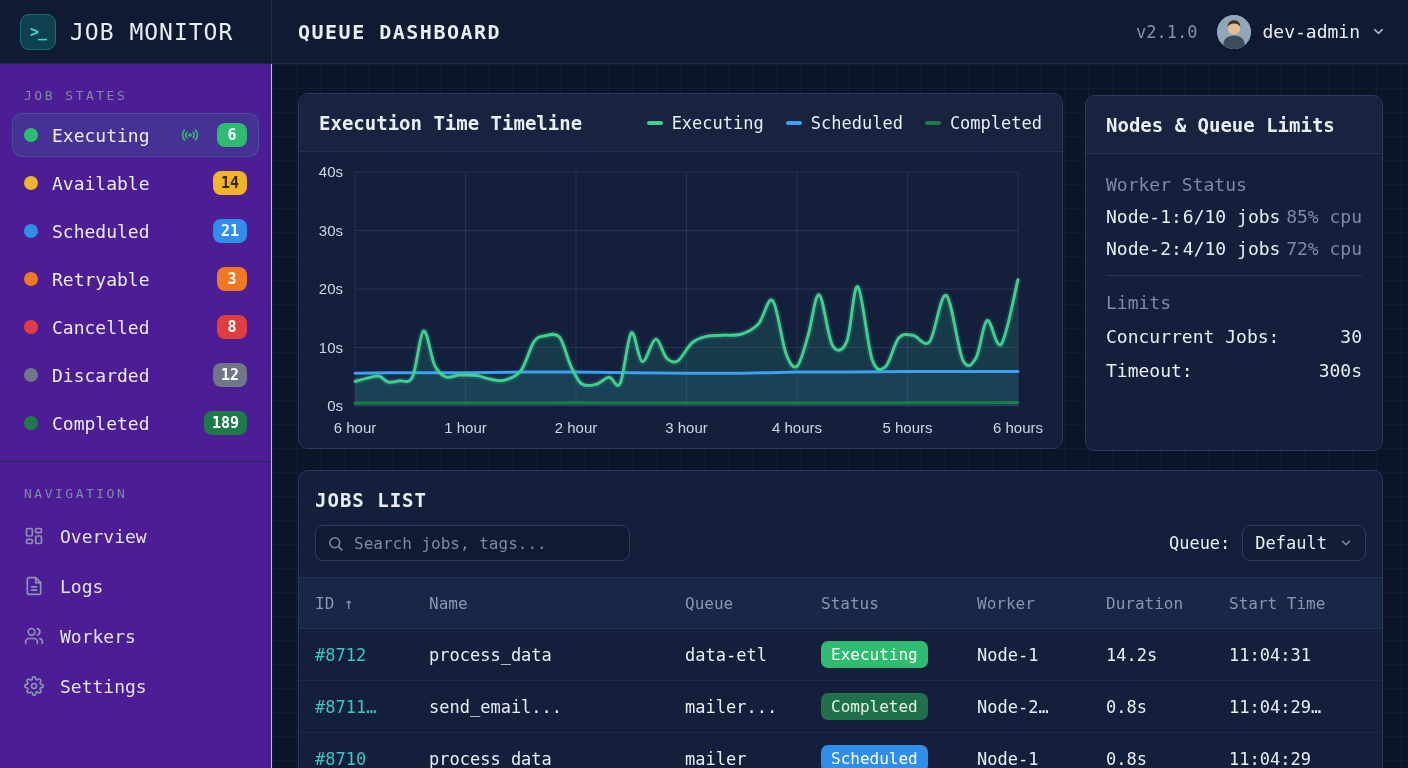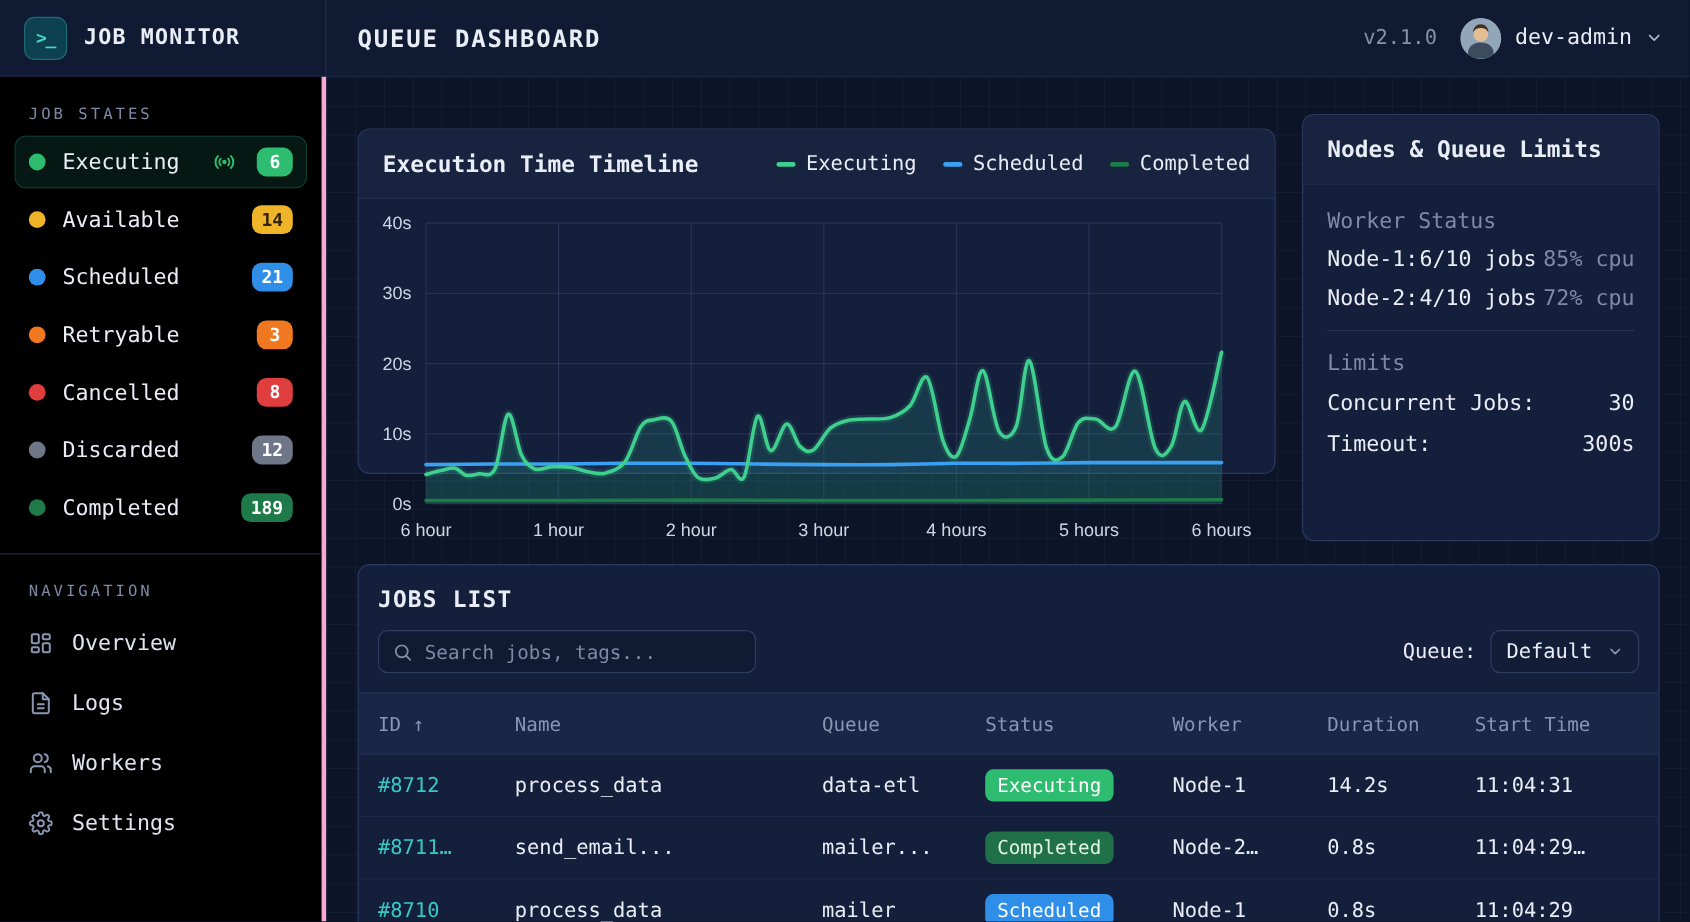--- a/index.html
+++ b/index.html
@@ -10,31 +10,31 @@
     color:#e9edf6;
     -webkit-font-smoothing:antialiased;
   }
   .screen { position:relative; width:1408px; height:768px; display:flex; flex-direction:column; }
 
   
   header { height:64px; display:flex; align-items:center; background:#101b33; border-bottom:1px solid #1f2b4c; flex:0 0 64px; }
   .logo-area { width:272px; height:100%; display:flex; align-items:center; gap:14px; padding-left:20px; border-right:1px solid #1f2b4c; }
   .term-icon { width:36px; height:36px; border-radius:9px; background:#0d4150; border:1px solid #1f6b74;
     display:flex; align-items:center; justify-content:center; color:#45d6c3; font-size:15px; font-weight:bold; letter-spacing:-1px; }
-  .app-title { font-size:18px; font-weight:bold; letter-spacing:1px; }
+  .app-title { font-size:23px; font-weight:normal; letter-spacing:1px; }
   .page-title { padding-left:26px; font-size:20px; font-weight:bold; letter-spacing:1.5px; }
   .header-right { margin-left:auto; display:flex; align-items:center; gap:12px; padding-right:22px; }
   .version { color:#8590ad; font-size:17px; margin-right:8px; }
   .user-menu { display:flex; align-items:center; gap:11px; cursor:pointer; }
   .avatar { width:34px; height:34px; border-radius:50%; overflow:hidden; background:#8fa3b8; flex:0 0 34px; }
   .user-name { font-size:18px; }
 
   
   .body-wrap { display:flex; flex:1; min-height:0; }
-  aside { width:272px; flex:0 0 272px; background:#000000; border-right:4px solid #f9a8d4; }
+  aside { width:272px; flex:0 0 272px; background:#4c1d95; border-right:1px solid #f9a8d4; }
   .side-label { margin:24px 24px 10px; font-size:13px; letter-spacing:2.5px; color:#7e89a6; }
   .state-item { height:44px; margin:4px 12px; border-radius:10px; display:flex; align-items:center; gap:14px; padding:0 12px; cursor:pointer; }
   .state-item.active { background:rgba(45,200,160,0.12); box-shadow:inset 0 0 0 1px rgba(45,200,160,0.22); }
   .dot { width:14px; height:14px; border-radius:50%; flex:0 0 14px; }
   .s-label { font-size:18px; flex:1; }
   .live-ic { display:flex; align-items:center; color:#2ebd70; margin-right:2px; }
   .badge { font-size:15px; font-weight:bold; padding:3px 8px; min-width:30px; text-align:center; border-radius:8px; color:#fff; }
   .side-divider { height:1px; background:#1e2a48; margin-top:16px; }
   .nav-item { height:50px; display:flex; align-items:center; gap:16px; padding:0 24px; font-size:18px; color:#dfe5f0; cursor:pointer; }
   .nav-item .nv-ic { display:flex; align-items:center; color:#8a95b2; }
@@ -42,21 +42,21 @@
   
   main { flex:1; position:relative; background:#0c1527;
     background-image:
       linear-gradient(rgba(95,125,195,0.07) 1px, transparent 1px),
       linear-gradient(90deg, rgba(95,125,195,0.07) 1px, transparent 1px);
     background-size:24px 24px; }
   .card { position:absolute; background:#141f3c; border:1px solid #2a3a62; border-radius:10px; }
   .card-head { height:58px; display:flex; align-items:center; padding:0 20px; background:#17233f; border-bottom:1px solid #243256; border-radius:10px 10px 0 0; }
   .card-title { font-size:19px; font-weight:bold; }
 
-  .chart-card { left:26px; top:43px; width:765px; height:288px; }
+  .chart-card { left:26px; top:29px; width:765px; height:356px; }
   .legend { margin-left:auto; display:flex; gap:22px; align-items:center; }
   .lg-item { display:flex; align-items:center; gap:9px; font-size:17px; cursor:pointer; }
   .lg-dash { width:16px; height:4px; border-radius:2px; display:inline-block; }
   #chart-plot { width:763px; height:296px; }
   #chart-plot .grid { stroke:rgba(150,170,215,0.14); stroke-width:1; }
   #chart-plot .tick { fill:#cdd5e6; font-size:15px; font-family:"Liberation Sans", sans-serif; }
   #chart-plot .ty { text-anchor:end; }
   #chart-plot .tx { text-anchor:middle; }
 
   .nodes-card { left:813px; top:31px; width:298px; height:356px; }

